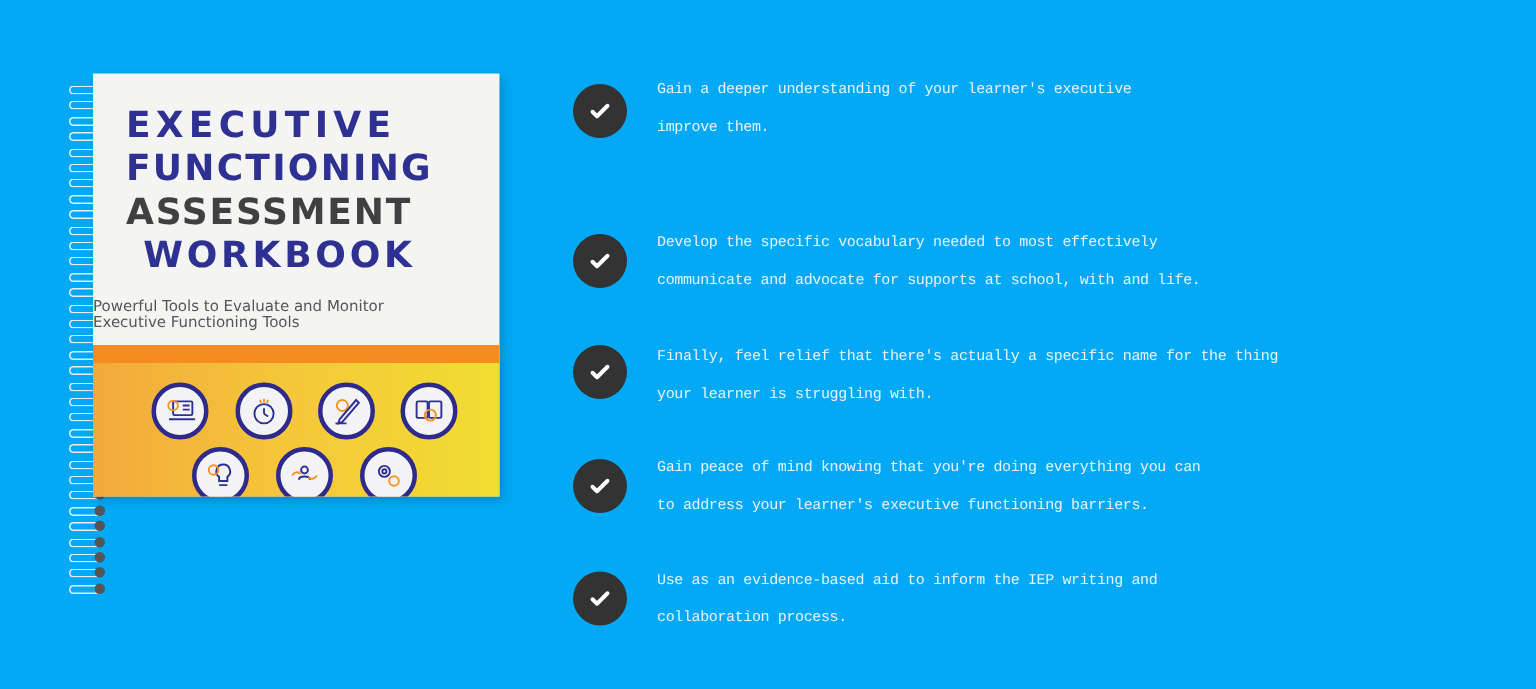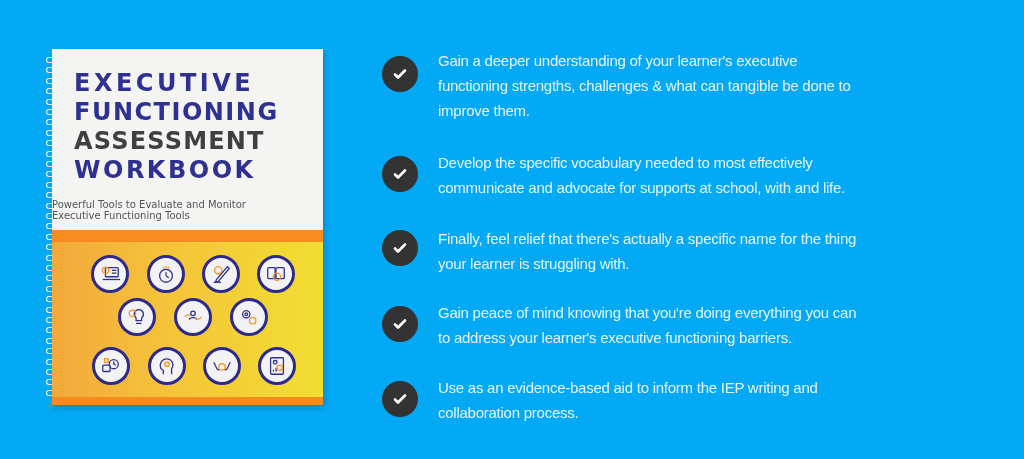--- a/index.html
+++ b/index.html
@@ -1,28 +1,28 @@
 <!DOCTYPE html>
 <html><head>
 <meta charset="utf-8">
 <style>
   * { box-sizing: border-box; margin: 0; padding: 0; }
   html, body { width: 1024px; height: 459px; overflow: hidden; }
   body { background: #03A9F4; font-family: "DejaVu Sans", sans-serif; position: relative; }
 
-  .book { position: absolute; left: 52px; top: 49px; width: 271px; height: 356px;
+  .book { position: absolute; left: 62px; top: 49px; width: 271px; height: 282px;
           background: #f4f4f2; box-shadow: 2px 3px 6px rgba(0,0,0,0.18); overflow: hidden; }
   .title { position: absolute; left: 22px; top: 20px; font-family: "DejaVu Sans", sans-serif;
            font-weight: bold; letter-spacing: 2px; line-height: 29px; font-size: 24px; }
   .title .l1, .title .l2, .title .l4 { color: #2E3192; display: block; }
   .title .l3 { color: #404040; display: block; }
   .title .l1 { letter-spacing: 3.5px; }
   .title .l2 { letter-spacing: 1.5px; }
   .title .l3 { letter-spacing: 1.2px; }
-  .title .l4 { letter-spacing: 2.5px; }
+  .title .l4 { letter-spacing: 2.5px; text-align: center; }
   .subtitle { position: absolute; left: 0px; top: 150px; font-size: 10px; color: #555;
               line-height: 11px; font-family: "DejaVu Sans", sans-serif; }
   .cover-bottom { position: absolute; left: 0; top: 181px; width: 271px; height: 175px;
                   background: linear-gradient(90deg, #F2A93B 0%, #F5C53A 45%, #F1DE32 100%); }
   .stripe-top { position: absolute; left: 0; top: 0; width: 100%; height: 12px; background: #F68B1F; }
   .stripe-bot { position: absolute; left: 0; bottom: 0; width: 100%; height: 8px; background: #F68B1F; }
   .badge { position: absolute; width: 38px; height: 38px; border-radius: 50%;
            background: #f3f3f6; border: 3px solid #2E2A8C; display: flex; align-items: center; justify-content: center; }
   .badge svg { width: 22px; height: 22px; }
 
@@ -31,21 +31,21 @@
   .coil .wire { position: absolute; left: 0; top: 2px; width: 22px; height: 6px; border: 1.5px solid #e9eef2;
                 border-radius: 4px; border-right: none; }
   .coil .hole { position: absolute; left: 17px; top: 1px; width: 7px; height: 7px; border-radius: 50%; background: #555; }
 
   .benefits { position: absolute; left: 382px; top: 48px; width: 630px; }
   .benefit { position: absolute; left: 0; width: 630px; }
   .check { position: absolute; left: 0; width: 36px; height: 36px; border-radius: 50%; background: #333333;
            display: flex; align-items: center; justify-content: center; }
   .check svg { width: 14px; height: 14px; }
   .benefit-text { position: absolute; left: 56px; top: 0; width: 575px; color: #E6F4FD;
-                  font-family: Liberation Sans, sans-serif; font-size: 15px; line-height: 25px; letter-spacing: -0.25px; }
+                  font-family: Liberation Mono, monospace; font-size: 10px; line-height: 25px; letter-spacing: -0.25px; }
 </style>
 </head>
 <body>
 
 <div class="spiral" id="spiral">
     <div class="coil" style="top: 0px;">
       <div class="wire"></div>
       <div class="hole"></div>
     </div>
     <div class="coil" style="top: 10.4px;">
@@ -280,21 +280,20 @@
 
 <div class="benefits">
   <div class="benefit" style="top:0;">
     <div class="check" style="top:8px;">
       <svg viewBox="0 0 14 14" fill="none" stroke="#ffffff" stroke-width="2.6" stroke-linecap="round" stroke-linejoin="round">
           <path d="M2 7.5l3 3 7-7"></path>
         </svg>
     </div>
     <div class="benefit-text">
       <div>Gain a deeper understanding of your learner's executive</div>
-      <div>functioning strengths, challenges &amp; what can tangible be done to</div>
       <div>improve them.</div>
     </div>
   </div>
 
   <div class="benefit" style="top:102px;">
     <div class="check" style="top:6px;">
       <svg viewBox="0 0 14 14" fill="none" stroke="#ffffff" stroke-width="2.6" stroke-linecap="round" stroke-linejoin="round">
           <path d="M2 7.5l3 3 7-7"></path>
         </svg>
     </div>

